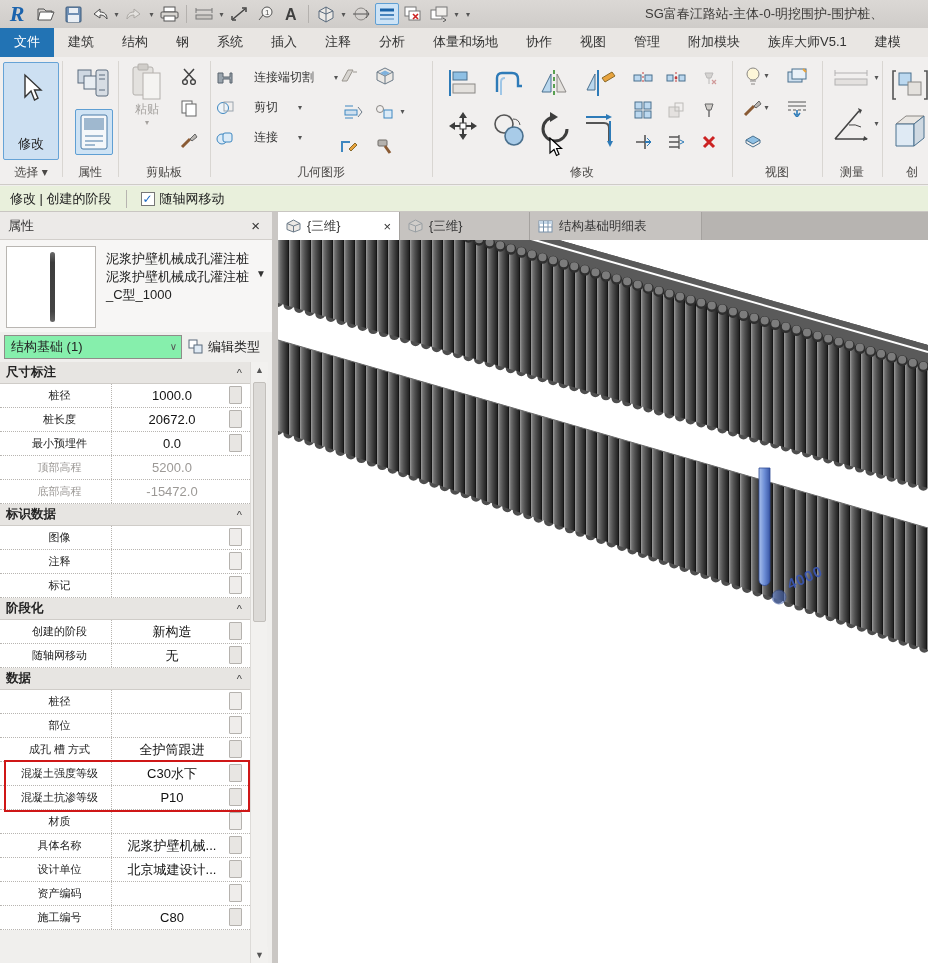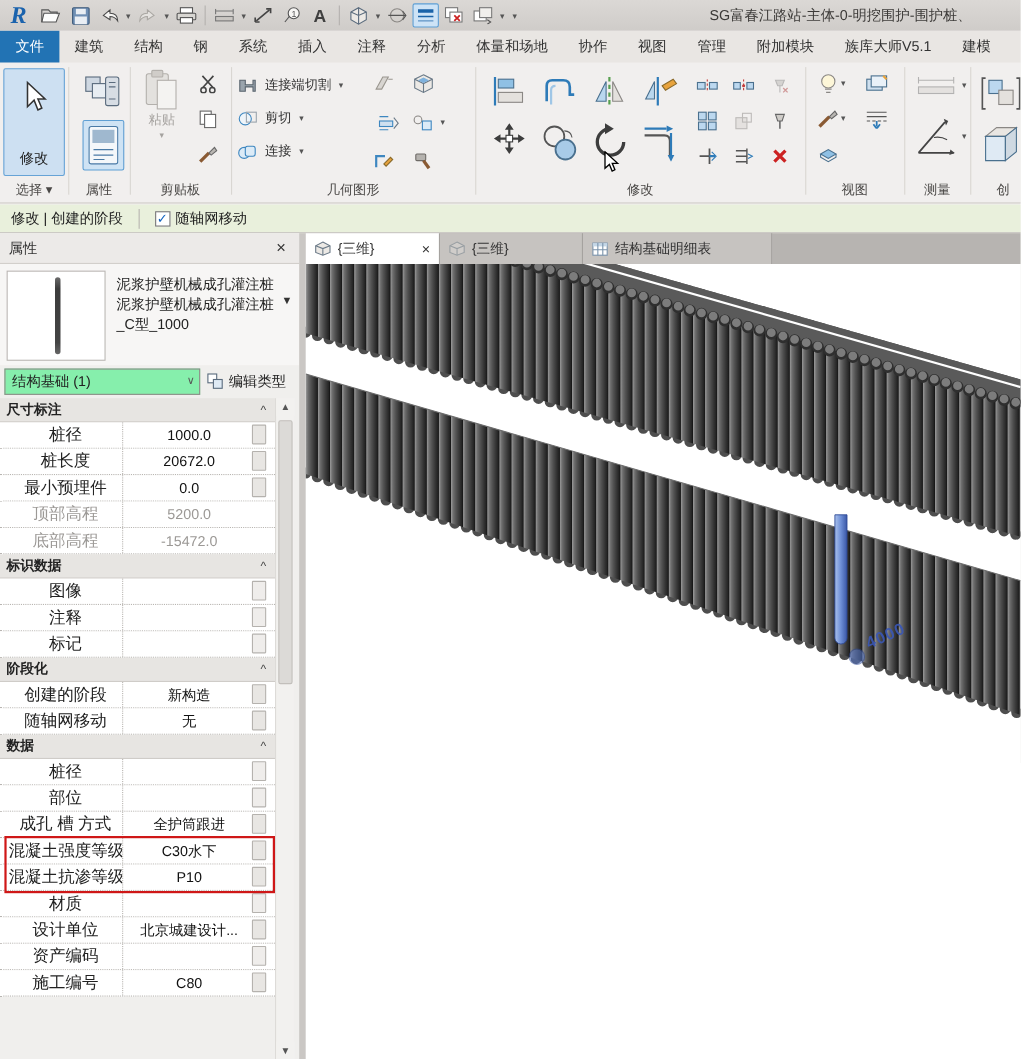--- a/index.html
+++ b/index.html
@@ -24,21 +24,21 @@
   
   #tabbar { position:absolute; left:0; top:28px; width:928px; height:29px; background:#e9e6e3; display:flex; align-items:flex-end; }
   .rtab { padding:5px 14px 6px 14px; font-size:13px; color:#333; white-space:nowrap; }
   .rtab.active { background:#2273b4; color:#fff; }
 
   
   #ribbon { position:absolute; left:0; top:57px; width:928px; height:128px; background:#f1efee; border-bottom:1px solid #cfccc8; }
   .panel-label { position:absolute; top:106px; height:18px; line-height:18px; font-size:12px; color:#4a4846; text-align:center; }
   .psep { position:absolute; top:4px; height:116px; width:1px; background:#d9d6d2; }
   .bigbtn { position:absolute; display:flex; flex-direction:column; align-items:center; justify-content:flex-start; }
-  .icon-row { position:absolute; display:flex; align-items:center; gap:7px; font-size:12px; color:#333; white-space:nowrap; }
+  .icon-row { position:absolute; display:flex; align-items:center; gap:20px; font-size:12px; color:#333; white-space:nowrap; }
   .caret { font-size:8px; color:#555; }
   .gray-text { color:#a5a29f; }
 
   #modify-big { left:3px; top:5px; width:56px; height:98px; background:#cde0f2; border:1px solid #66a3d6; border-radius:2px; }
   #modify-big .lbl { margin-top:auto; margin-bottom:6px; font-size:13px; color:#222; }
 
   .selbtn { border:1px solid #5f9fd3; background:#cfe3f4; border-radius:2px; }
 
   
   #optionsbar { position:absolute; left:0; top:186px; width:928px; height:26px; background:#e9f0dc;
@@ -71,21 +71,21 @@
   #type-filter { position:absolute; left:4px; top:3px; width:178px; height:24px; background:#86efac; border:1px solid #8f8c89;
     font-size:13px; line-height:22px; padding-left:6px; }
   #type-filter .dd { position:absolute; right:4px; top:0; font-size:10px; color:#555; }
   #edit-type { position:absolute; left:188px; top:3px; width:80px; height:24px; display:flex; align-items:center; gap:4px; font-size:13px; }
 
   #grid { position:absolute; left:0; top:150px; width:250px;text-align:center; }
   .sechead { height:22px; background:#e7e5e2; border-bottom:1px solid #cfccc8; display:flex; align-items:center; font-weight:bold; font-size:12.5px; color:#222; }
   .sechead .st { margin-left:6px; }
   .sechead .chev { margin-left:auto; margin-right:8px; font-weight:normal; color:#444; font-size:11px; }
   .prow { height:24px; display:flex; background:#fff; border-bottom:1px dotted #b8b5b1; }
-  .plabel { width:112px; padding-left:8px; line-height:23px; font-size:15px; color:#222;
+  .plabel { width:112px; padding-left:8px; line-height:23px; font-size:11px; color:#222;
     border-right:1px dotted #b8b5b1; overflow:hidden; white-space:nowrap; }
   .pvalue { width:116px; padding-left:4px; line-height:23px; font-size:13px; color:#111; overflow:hidden; white-space:nowrap; }
   .pbtn { width:13px; height:18px; margin:2px 0 0 1px; background:#e8e6e3; border:1px solid #b5b2ae; border-radius:1px; }
   .prow.grayed .plabel, .prow.grayed .pvalue { color:#9c9996; }
   .prow.grayed .pbtn { visibility:hidden; }
   .prow.empty .pbtn { background:#efedeb; }
 
   #red-box { position:absolute; left:4px; top:548px; width:246px; height:52px; border:2px solid #cf1717; pointer-events:none; }
 
   #pal-scroll { position:absolute; left:250px; top:150px; width:17px; height:601px; background:#f2f1ef; border-left:1px solid #dddbd8; }
@@ -688,20 +688,25 @@
             <div class="pbtn"></div>
           </div>
         <div class="prow">
             <div class="plabel">混凝土抗渗等级</div>
             <div class="pvalue">P10</div>
             <div class="pbtn"></div>
           </div>
         <div class="prow empty">
             <div class="plabel">材质</div>
             <div class="pvalue"></div>
+            <div class="pbtn"></div>
+          </div>
+        <div class="prow">
+            <div class="plabel">具体名称</div>
+            <div class="pvalue">泥浆护壁机械...</div>
             <div class="pbtn"></div>
           </div>
         <div class="prow">
             <div class="plabel">设计单位</div>
             <div class="pvalue">北京城建设计...</div>
             <div class="pbtn"></div>
           </div>
         <div class="prow empty">
             <div class="plabel">资产编码</div>
             <div class="pvalue"></div>

